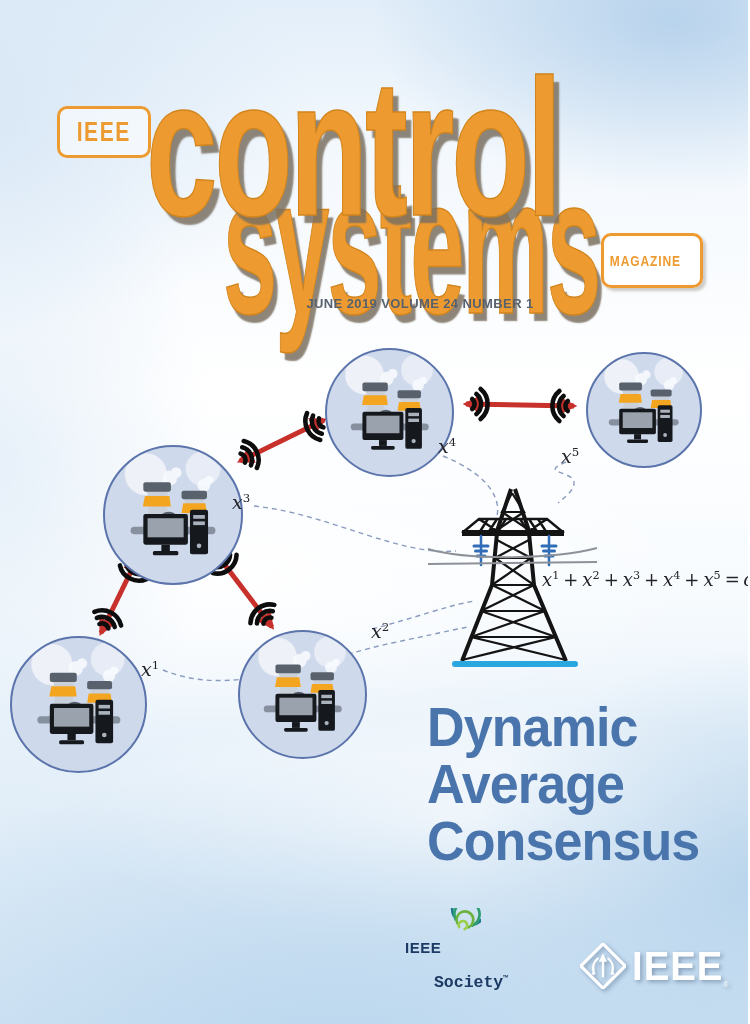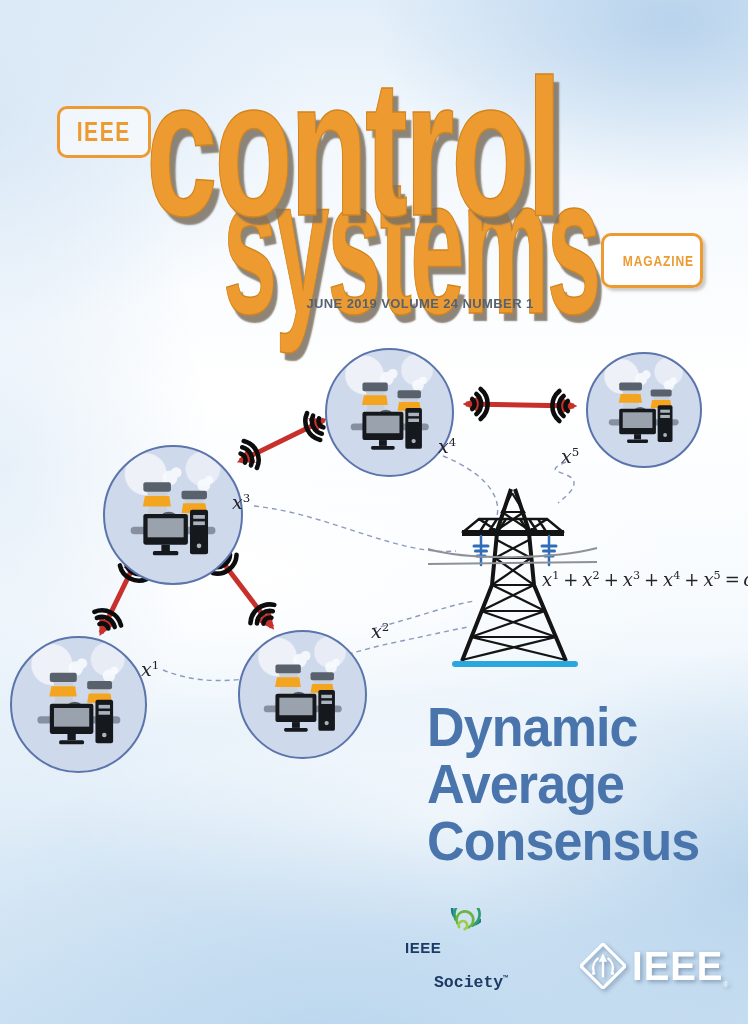--- a/index.html
+++ b/index.html
@@ -30,21 +30,21 @@
     position:absolute;font-weight:bold;color:#ED9B31;line-height:1;
     transform-origin:0 0;white-space:nowrap;
     text-shadow:9px 8px 2px rgba(122,112,96,.85);
     -webkit-text-stroke:1.5px #d2851d;
   }
   .word-control{left:146px;top:50px;font-size:195px;letter-spacing:-5px;transform:scaleX(.66);z-index:3;}
   .word-systems{left:223px;top:148px;font-size:195px;letter-spacing:-4px;transform:scaleX(.50);z-index:2;}
   .magazine-badge{
     position:absolute;left:601px;top:233px;width:96px;height:49px;z-index:1;
     border:3px solid #ED9B31;border-radius:10px;background:rgba(255,255,255,.9);
-    display:flex;align-items:center;justify-content:flex-end;
+    display:flex;align-items:center;justify-content:flex-start;
     box-shadow:3px 3px 3px rgba(120,110,95,.35);
   }
   .magazine-badge span{
     font-weight:bold;font-size:14px;color:#ED9B31;letter-spacing:1px;
     transform:scaleX(.86);display:inline-block;
   }
   .issue-line{
     position:absolute;left:250px;top:296px;width:340px;z-index:4;
     text-align:center;font-weight:bold;font-size:13px;color:#57626E;letter-spacing:.4px;
   }

